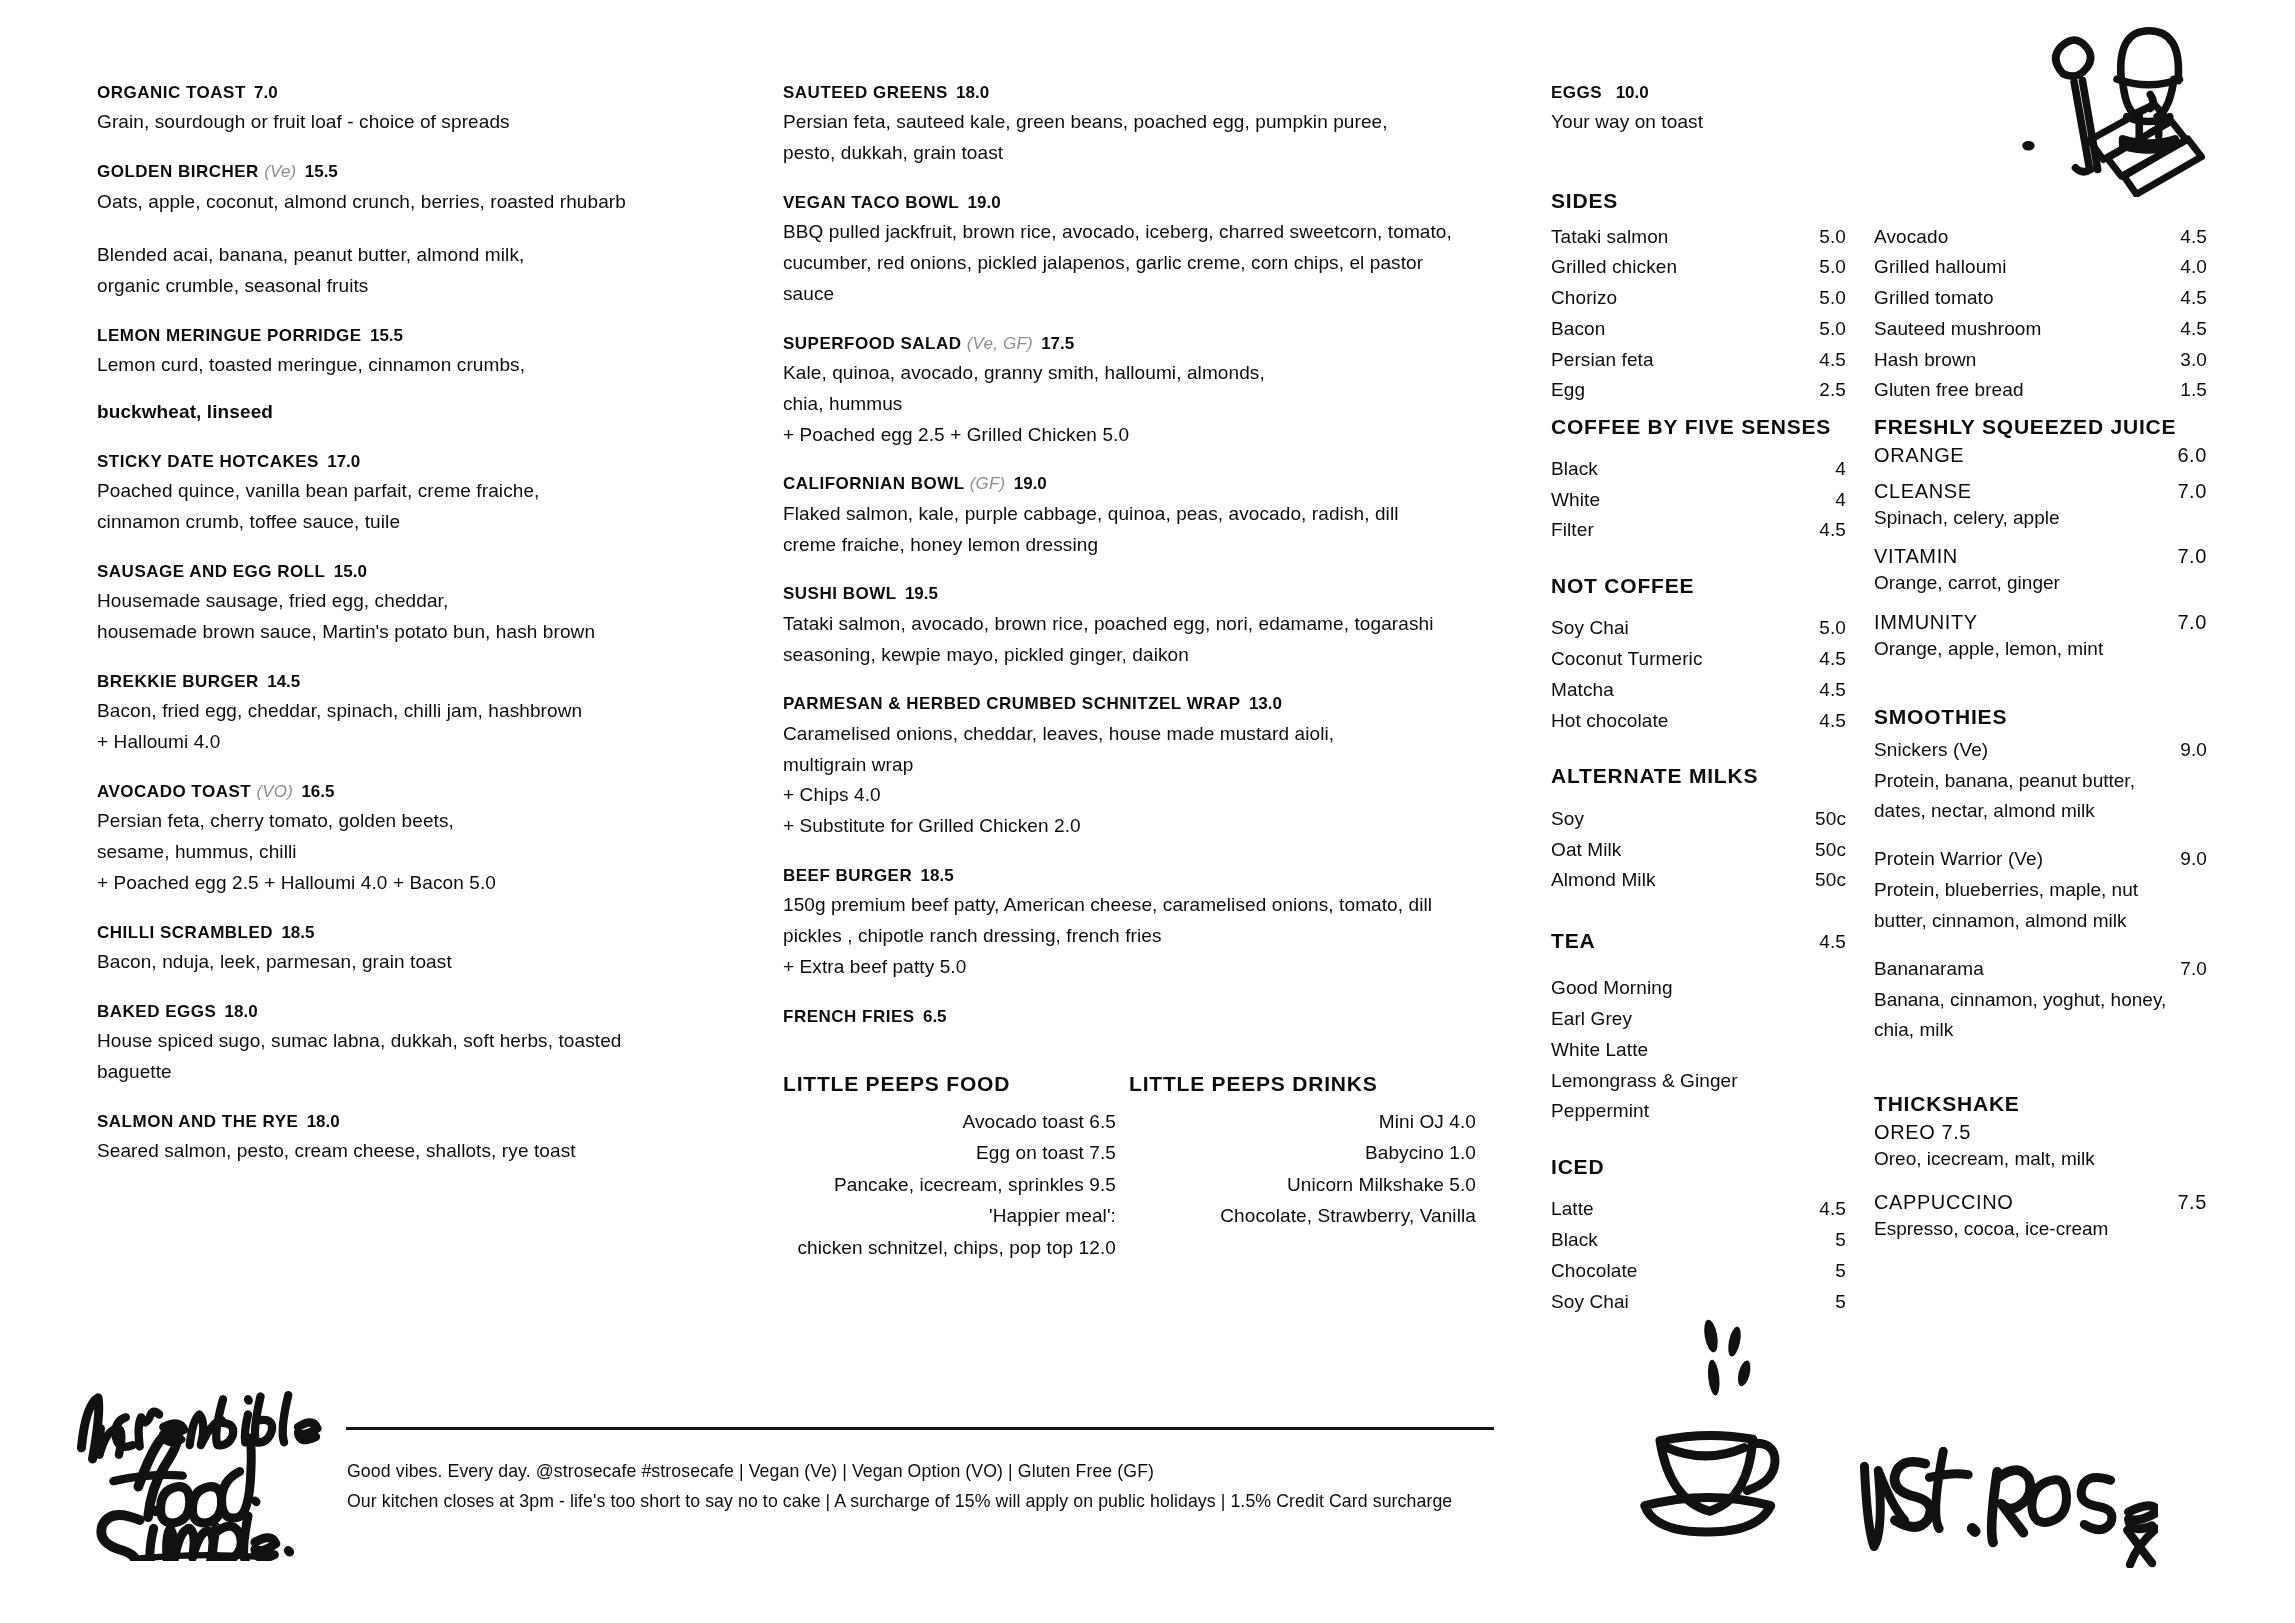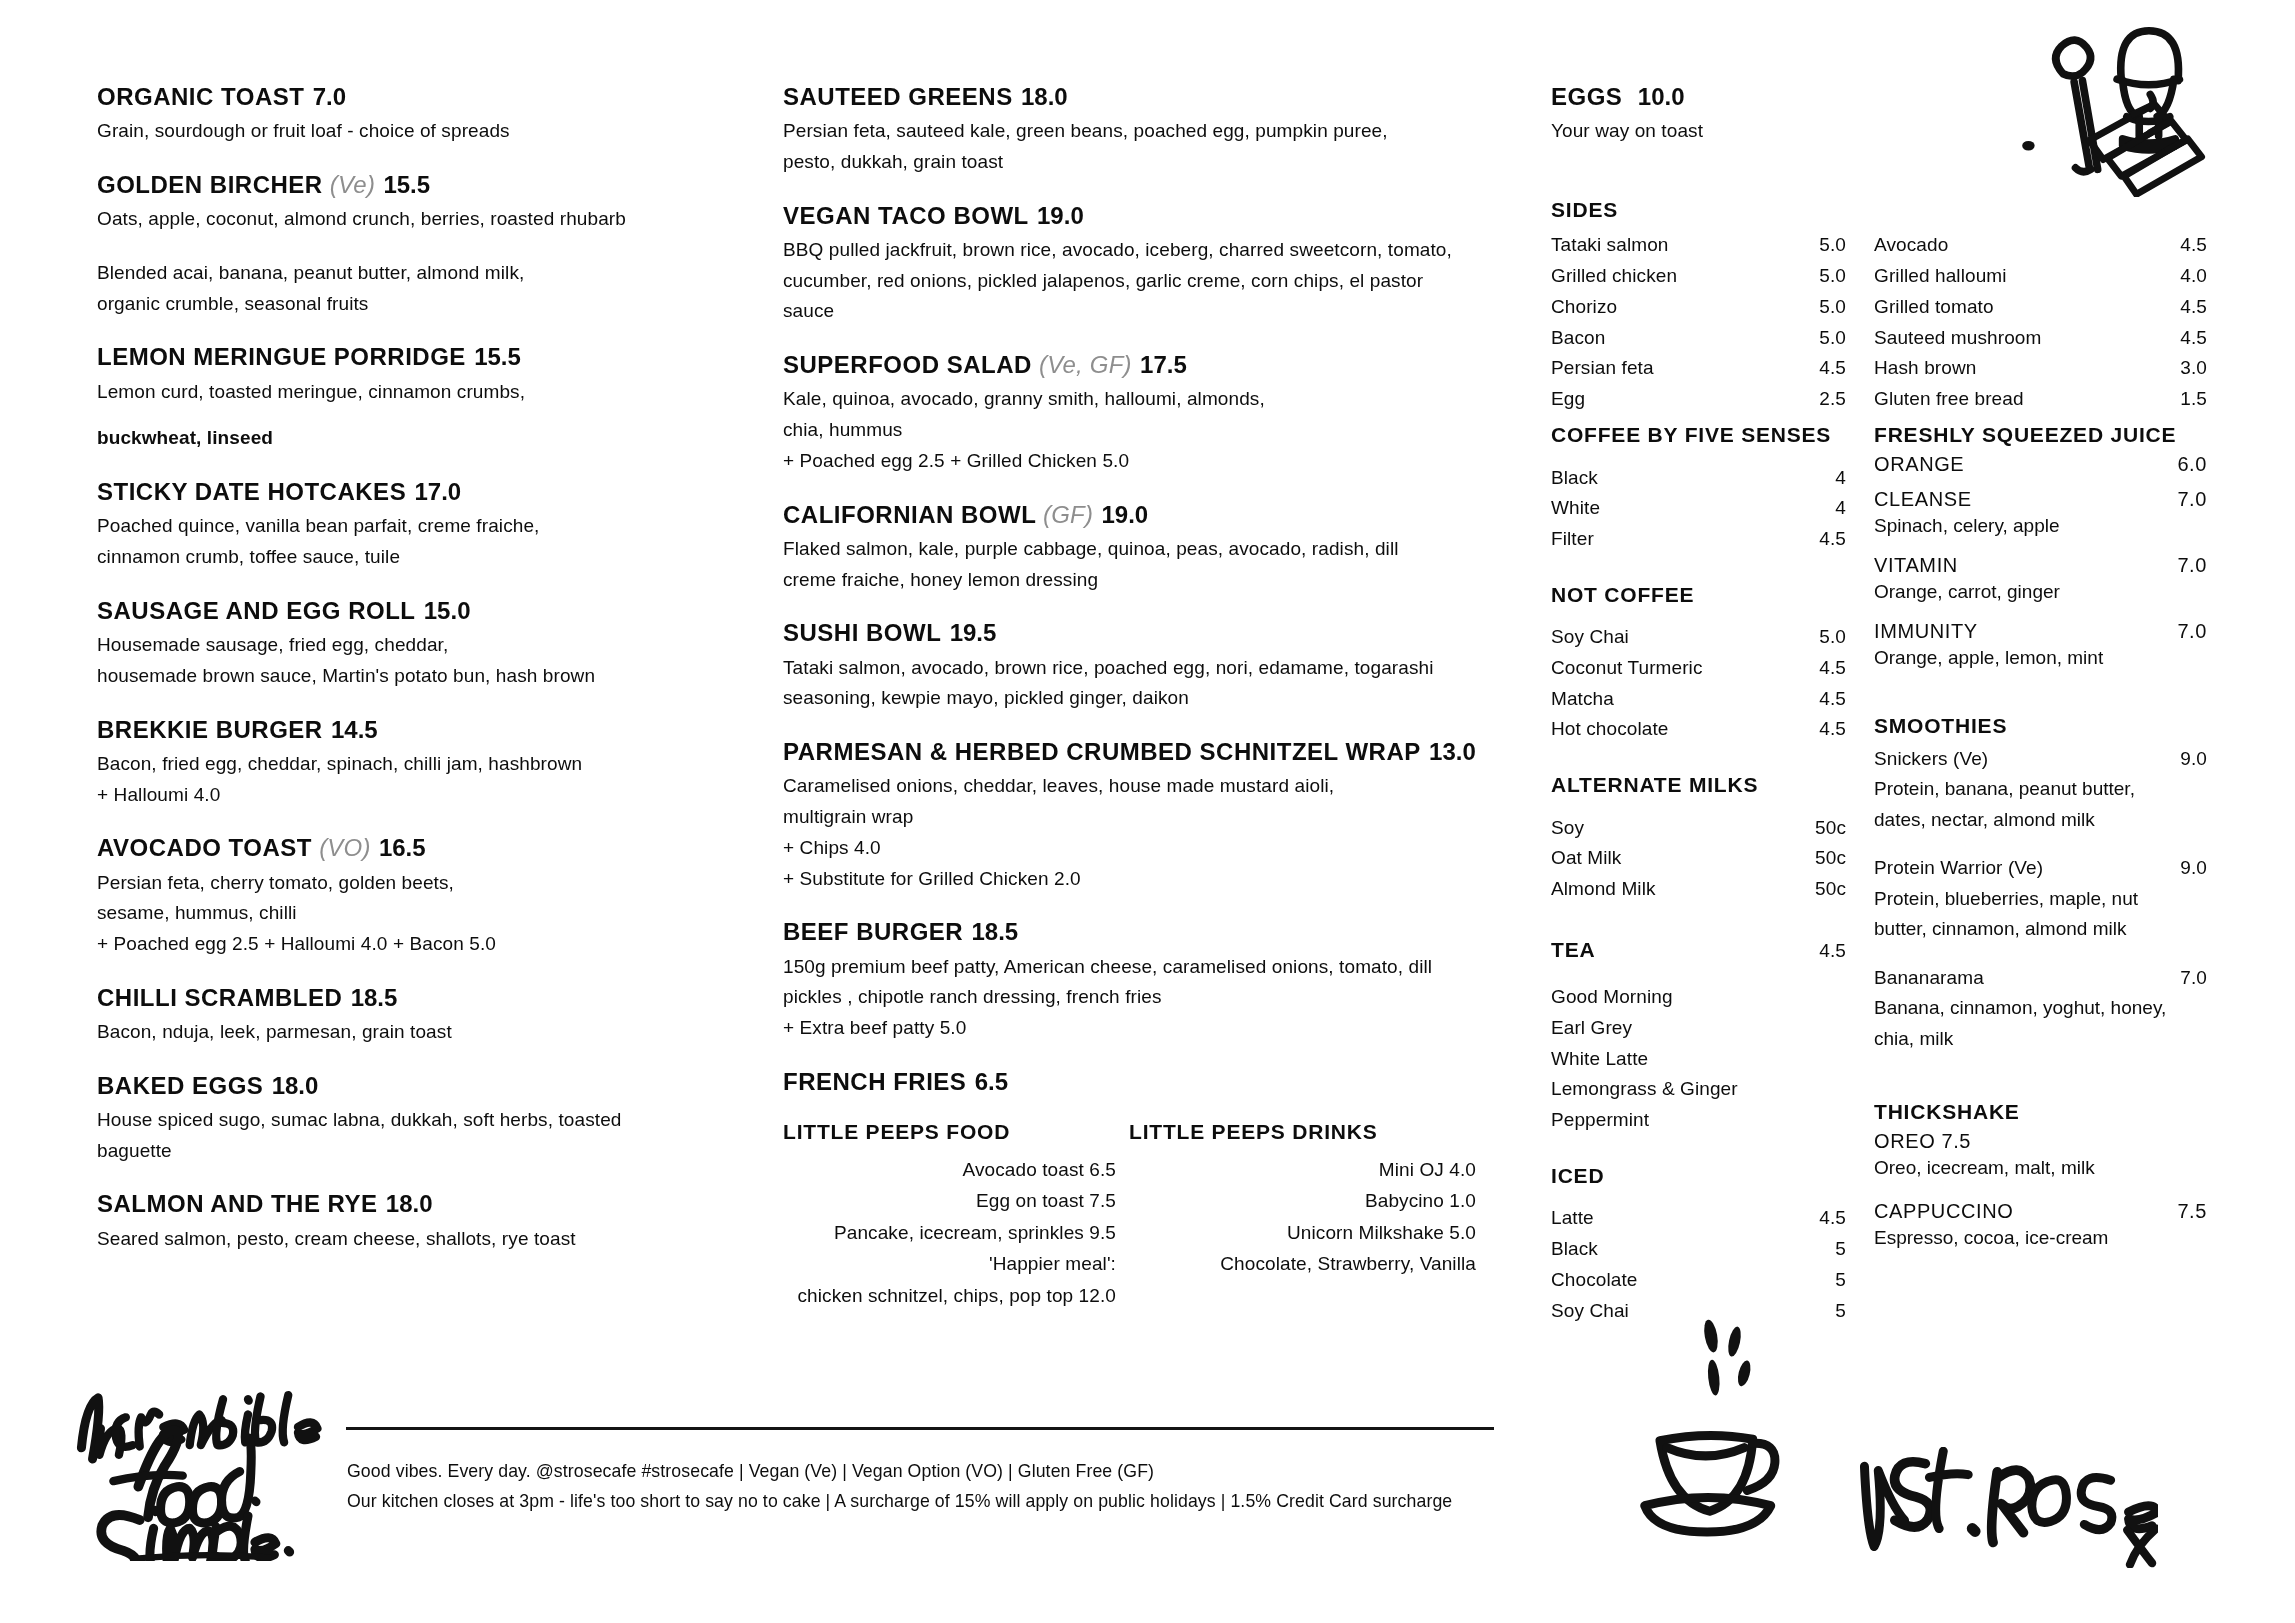--- a/index.html
+++ b/index.html
@@ -14,21 +14,21 @@
 
   
   .col { position:absolute; top:82px; }
   #col-1 { left:97px;  width:625px; }
   #col-2 { left:783px; width:708px; }
   #col-3 { left:1551px; width:687px; }
 
   
   .item { margin-bottom:23px; }
   .item-head {
-    font-size:24px;
+    font-size:17px;
     font-weight:600;
     letter-spacing:0.5px;
     line-height:1.25;
     white-space:nowrap;
   }
   .item-name { text-transform:uppercase; }
   .tag {
     color:#8e8e8e;
     font-style:italic;
     font-weight:400;
@@ -84,21 +84,21 @@
   }
   .juice-desc { font-size:19px; line-height:1.6; }
 
   .spacer-sm { height:15.3px; }
   .spacer-md { height:28px; }
 
   
   .peeps { position:relative; margin-top:14px; }
   .peeps-l { position:absolute; left:0;   top:0; width:333px; }
   .peeps-r { position:absolute; left:346px; top:0; width:347px; }
-  .peeps h4 { font-size:21px; font-weight:600; letter-spacing:0.8px; margin-bottom:9.7px; }
+  .peeps h4 { font-size:21px; font-weight:600; letter-spacing:0.8px; margin-bottom:9.7px;margin-top:22px; }
   .peeps p  { font-size:19px; line-height:1.66; letter-spacing:0.1px;text-align:right; }
 
   
   .divider {
     position:absolute;
     left:346px; top:1427px;
     width:1148px; height:2.8px;
     background:#141414;
   }
   .footer-text { position:absolute; left:347px; top:1456px; width:1152px; }

